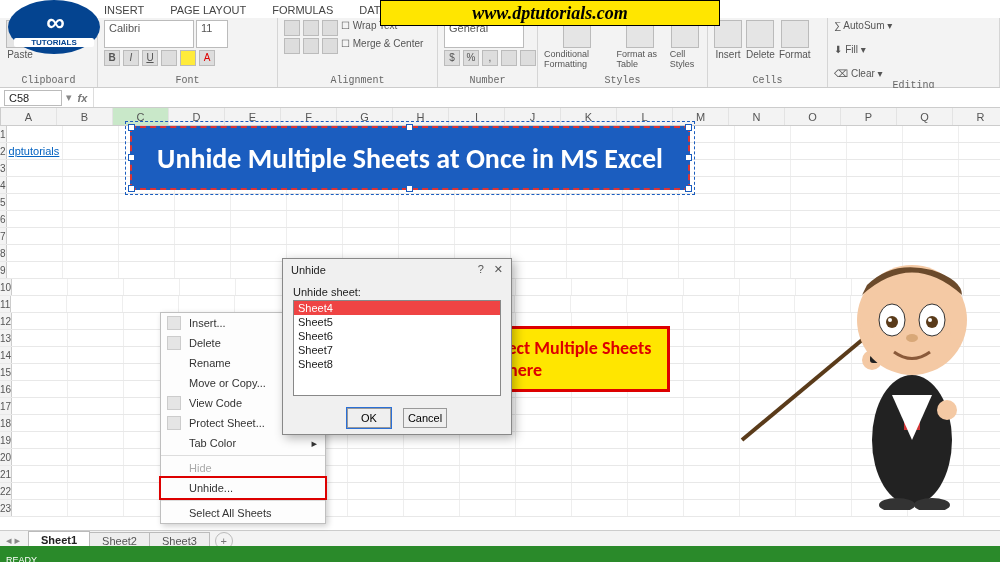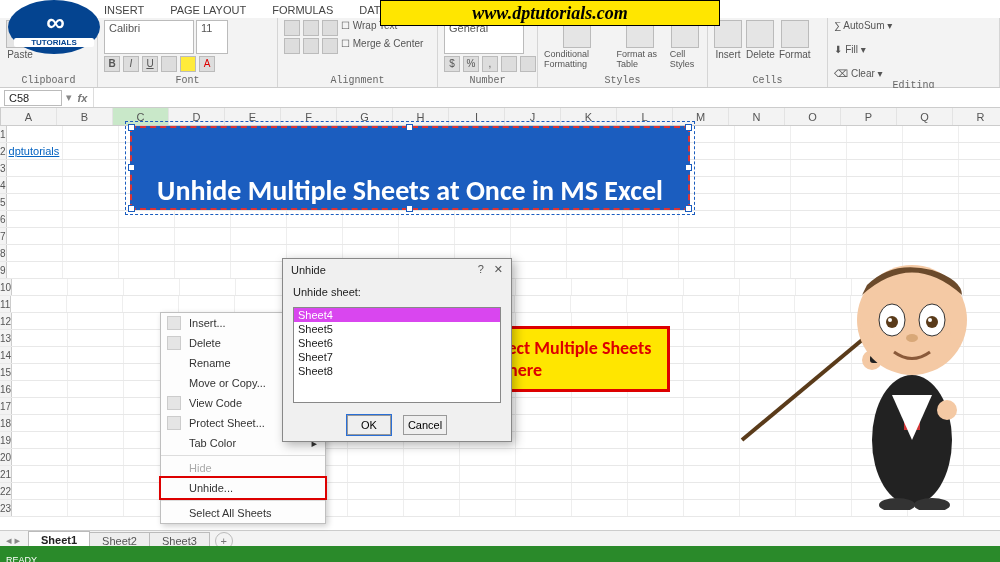--- a/index.html
+++ b/index.html
@@ -19,58 +19,58 @@
   .tabs span { padding: 2px 4px; }
 
   
   .ribbon { position: absolute; top: 18px; left: 0; right: 0; height: 70px; background: #f3f3f3; border-bottom: 1px solid #ccc; display: flex; }
   .rgroup { border-right: 1px solid #d5d5d5; padding: 2px 6px 1px; display: flex; flex-direction: column; justify-content: space-between; font-size: 10px; color: #555; }
   .rgroup .ghead { display: flex; align-items: flex-start; gap: 4px; flex: 1; }
   .rgroup .glabel { text-align: center; font-size: 10px; color: #666; padding-top:1px;font-family:Liberation Mono, monospace;}
   .btncol { display: flex; flex-direction: column; align-items:center; gap:1px; font-size:10px;}
   .ico { width:16px; height:16px; background:#ddd; border:1px solid #bbb; display:inline-block;}
   .bigico { width:28px;height:28px;background:#e5e5e5;border:1px solid #bbb;display:block;}
-  .fontbox{border:1px solid #bbb;background:#fff;padding:1px 4px;font-size:11px;height:34px;}
+  .fontbox{border:1px solid #bbb;background:#fff;padding:1px 4px;font-size:11px;height:28px;}
 
   
   .fbar { position: absolute; top: 88px; left: 0; right: 0; height: 20px; border-bottom: 1px solid #ccc; display: flex; align-items: center; background:#fff;}
   .namebox{width:58px;border:1px solid #bbb;margin:0 4px;padding:1px 4px;font-size:11px;}
   .fx{font-style:italic;font-weight:bold;color:#777;margin:0 6px;}
 
   
   .grid { position: absolute; top: 108px; left: 0; right: 0; bottom: 20px; overflow:hidden;}
   .colheads{display:flex;height:18px;border-bottom:1px solid #ccc;}
   .rownumcol{width:26px;border-right:1px solid #ccc;background:#f3f3f3;}
   .ch{flex:0 0 56px;border-right:1px solid #e3e3e3;text-align:center;font-size:11px;color:#555;background:#f3f3f3;line-height:18px;}
   .ch.sel{background:#c9e8c9;}
   .rows{}
   .row{display:flex;height:17px;border-bottom:1px solid #e8e8e8;}
   .rnum{width:26px;border-right:1px solid #ccc;background:#f3f3f3;text-align:center;font-size:10px;color:#555;line-height:17px;}
   .cell{flex:0 0 56px;border-right:1px solid #eee;padding:0 2px;font-size:11px;line-height:17px;overflow:hidden;}
 
   
-  .bluebox{position:absolute;left:130px;top:126px;width:560px;height:84px;background:#1b5dbf;display:flex;align-items:flex-end;justify-content:center;text-align:center;color:#fff;font:bold 28px Calibri,Arial; z-index:30; border:2px dashed #d33; outline:1px dashed #1b5dbf; outline-offset:4px;}
+  .bluebox{position:absolute;left:130px;top:126px;width:560px;height:64px;background:#1b5dbf;display:flex;align-items:center;justify-content:center;text-align:center;color:#fff;font:bold 28px Calibri,Arial; z-index:30; border:2px dashed #d33; outline:1px dashed #1b5dbf; outline-offset:4px;}
   .bluebox .resize{position:absolute;width:7px;height:7px;background:#fff;border:1px solid #1b5dbf;}
 
   
   .ctxmenu{position:absolute;left:160px;top:312px;width:166px;background:#fdfdfd;border:1px solid #bfbfbf;box-shadow:2px 2px 6px rgba(0,0,0,.2);font-size:11px;z-index:35;}
   .ctxmenu .mi{padding:4px 8px 4px 28px;position:relative;color:#333;}
   .ctxmenu .mi.dim{color:#aaa;}
   .ctxmenu hr{border:none;border-top:1px solid #ddd;margin:2px 0;}
   .ctxmenu .mi .mico{position:absolute;left:6px;top:3px;width:14px;height:14px;background:#e5e5e5;border:1px solid #ccc;}
   .ctxmenu .mi.boxed{outline:2px solid #d00;}
 
   
   .dialog{position:absolute;left:282px;top:258px;width:230px;background:#f0f0f0;border:1px solid #888;box-shadow:3px 3px 10px rgba(0,0,0,.3);z-index:36;font-size:11px;}
   .dialog .dtitle{display:flex;justify-content:space-between;align-items:center;padding:4px 8px;font-size:11px;}
   .dialog .dtitle .r{display:flex;gap:10px;color:#555;}
   .dialog .dbody{padding:6px 10px;}
   .dialog .list{background:#fff;border:1px solid #888;height:96px;overflow:hidden;font-size:11px;}
   .dialog .list .li{padding:1px 4px;}
-  .dialog .list .li.sel{background:#d946ef;color:#fff;}
+  .dialog .list .li.sel{background:#ef4444;color:#fff;}
   .dialog .dbtns{display:flex;justify-content:center;gap:12px;padding:6px;}
   .dialog .dbtns button{width:44px;height:20px;font-size:11px;border:1px solid #999;background:#efefef;}
   .dialog .dbtns button.def{outline:1px solid #2a6fd6;}
 
   
   .callout{position:absolute;left:380px;top:326px;width:290px;height:66px;background:#ffe600;border:3px solid #d00;display:flex;align-items:center;justify-content:center;text-align:center;font:bold 18px Calibri,Arial;color:#d00;z-index:34;}
 
   
   .arrow{position:absolute;left:268px;top:378px;width:120px;height:100px;z-index:33;}
 
@@ -767,21 +767,21 @@
 
 <div class="dialog">
   <div class="dtitle">
     <span>Unhide</span>
     <span class="r">
       <span>?</span>
       <span>✕</span>
     </span>
   </div>
   <div class="dbody">
-    <div style="margin-bottom:9px">Unhide sheet:</div>
+    <div style="margin-bottom:2px">Unhide sheet:</div>
     <div class="list">
       <div class="li sel">Sheet4</div>
       <div class="li">Sheet5</div>
       <div class="li">Sheet6</div>
       <div class="li">Sheet7</div>
       <div class="li">Sheet8</div>
     </div>
   </div>
   <div class="dbtns">
     <button class="def">OK</button>

